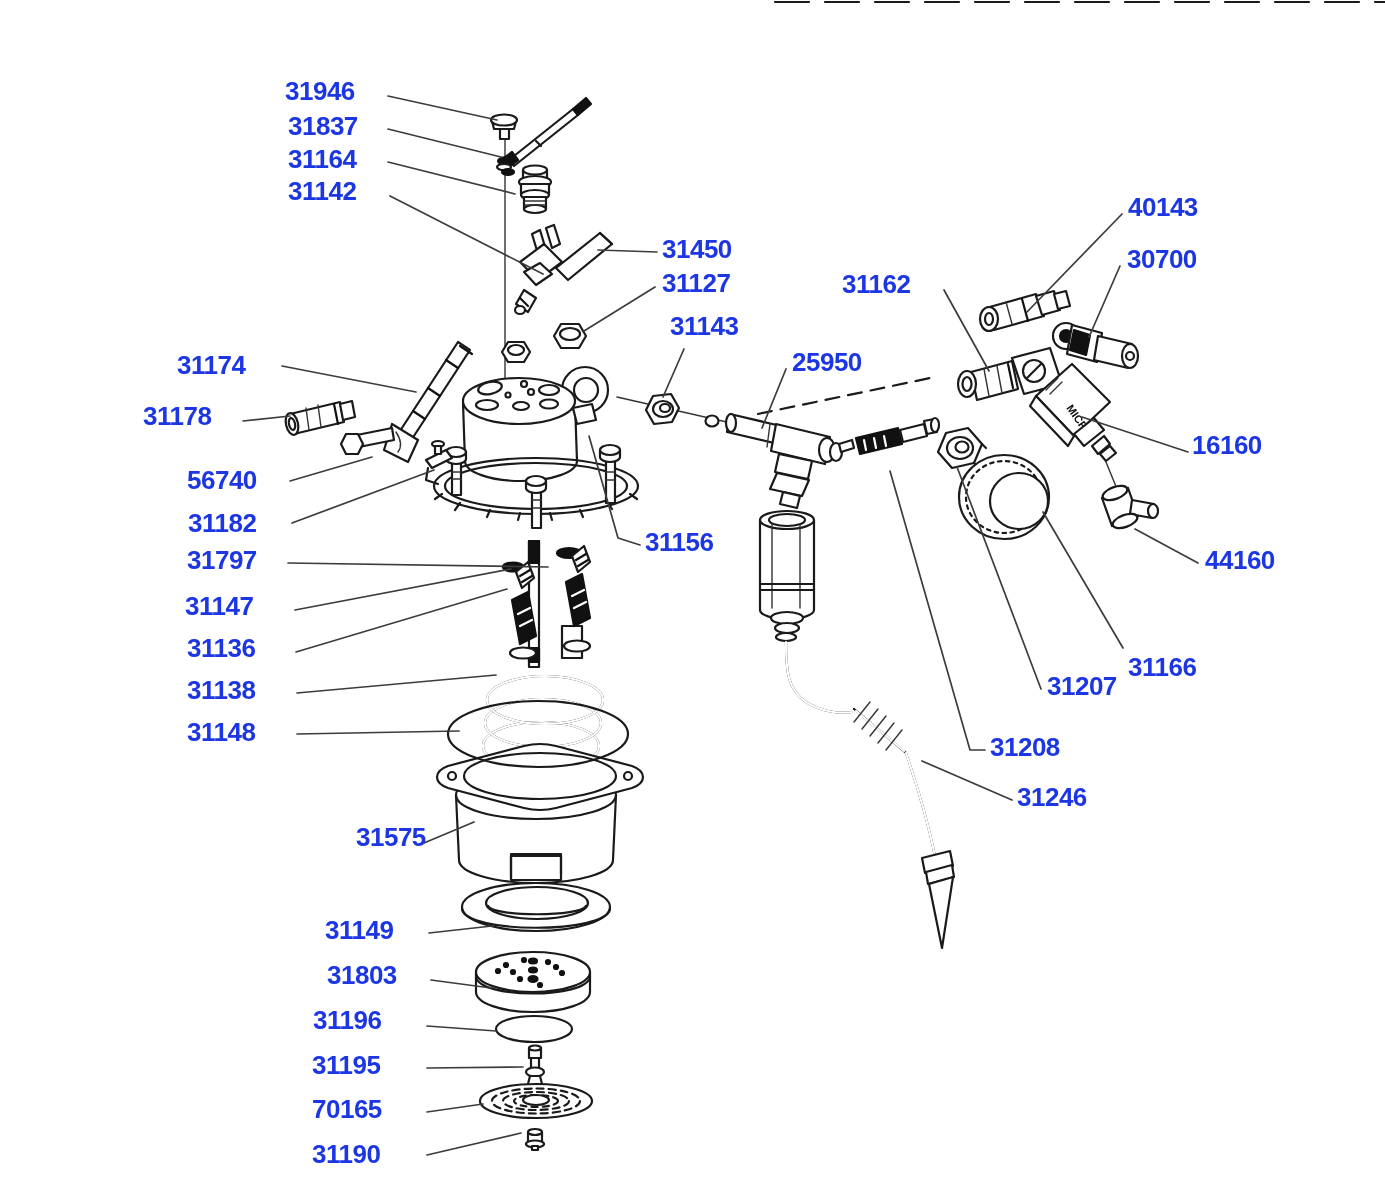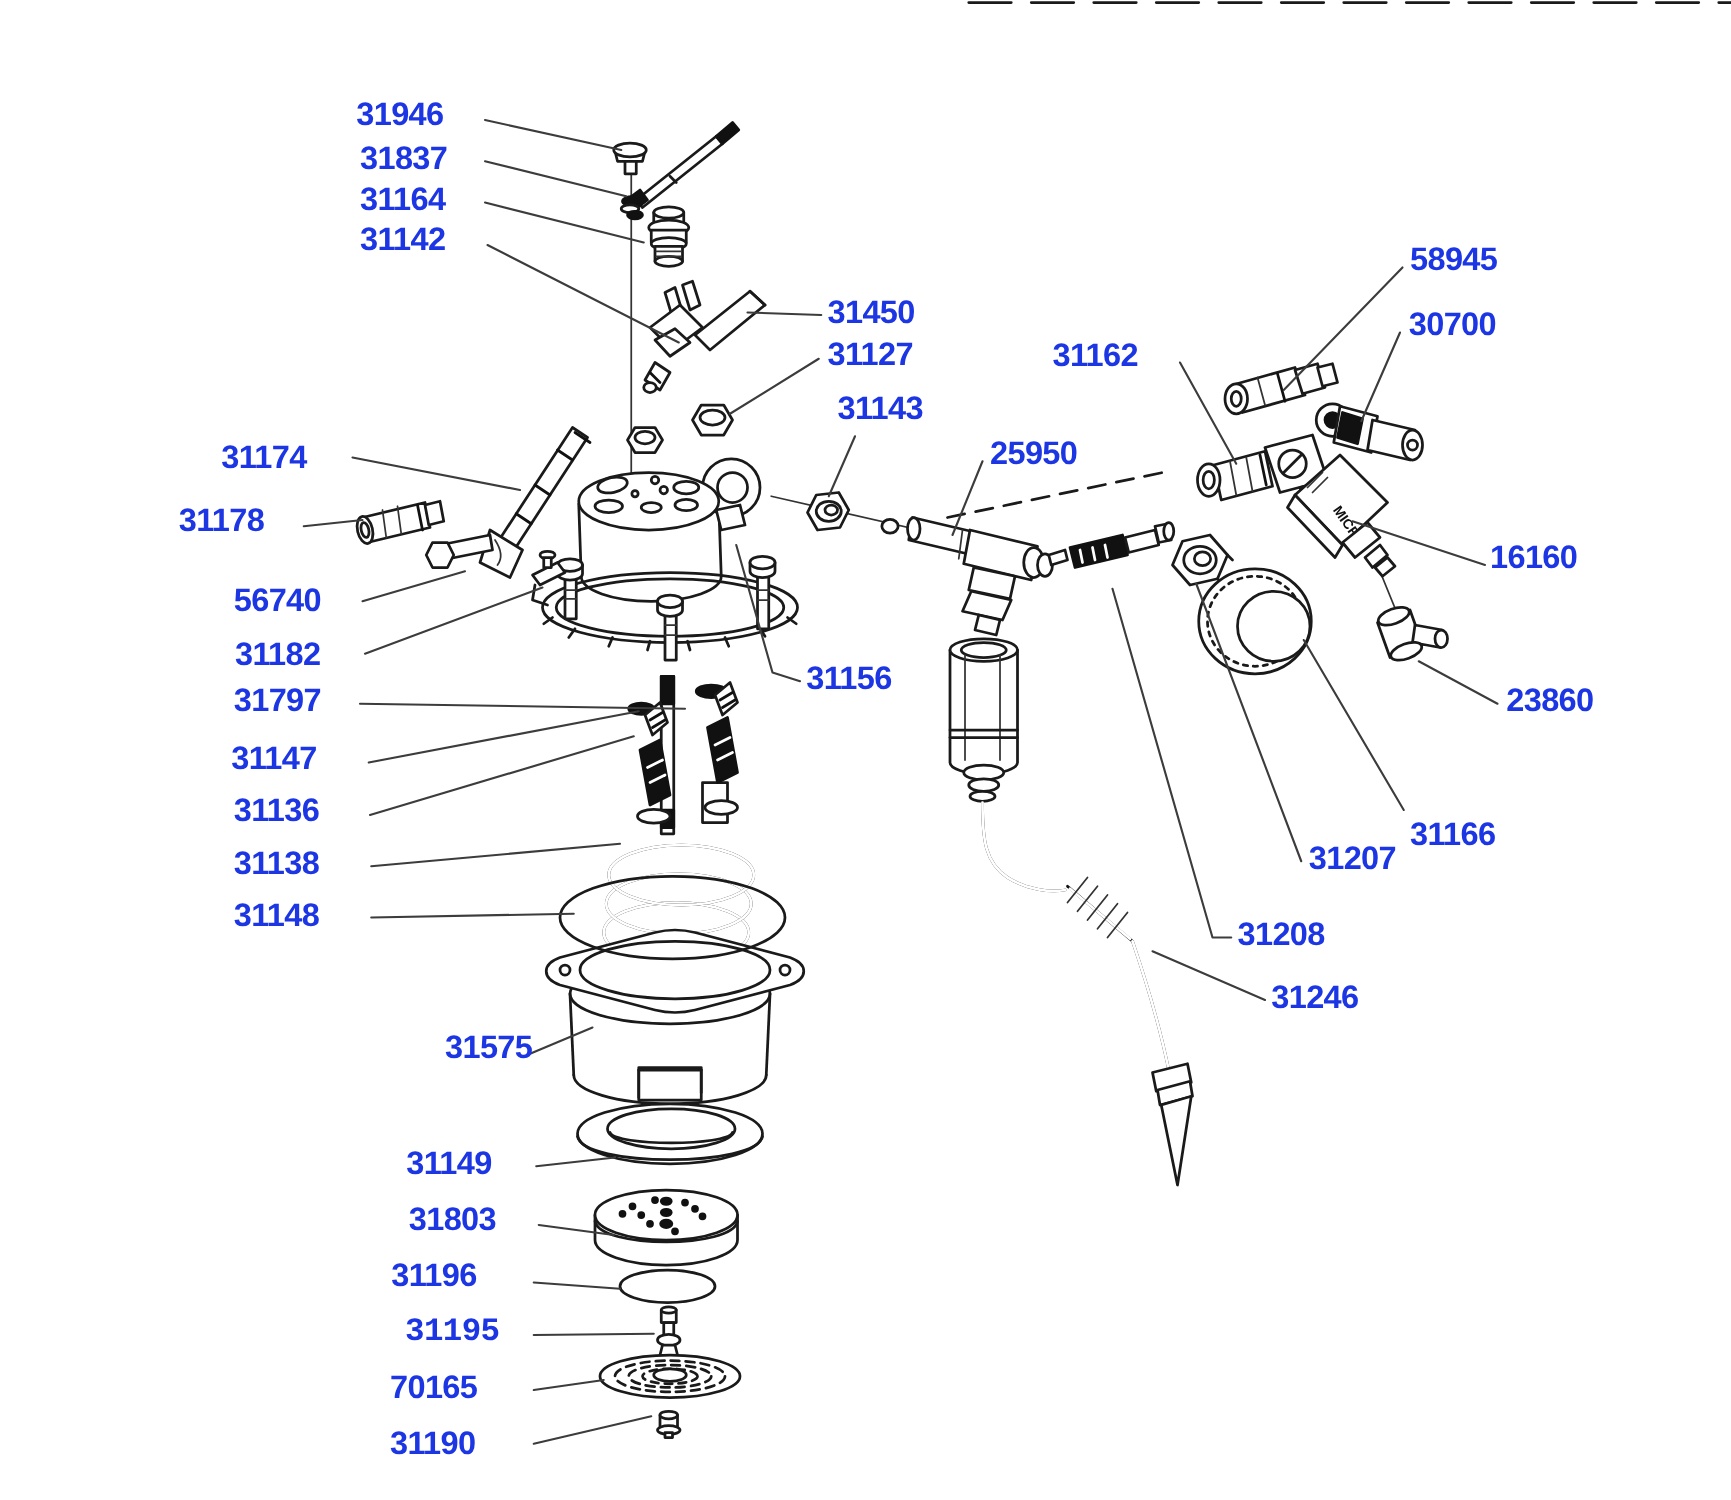--- a/index.html
+++ b/index.html
@@ -422,30 +422,30 @@
       <div class="part-label" style="left: 187px; top: 467px;">56740</div>
       <div class="part-label" style="left: 188px; top: 510px;">31182</div>
       <div class="part-label" style="left: 187px; top: 547px;">31797</div>
       <div class="part-label" style="left: 185px; top: 593px;">31147</div>
       <div class="part-label" style="left: 187px; top: 635px;">31136</div>
       <div class="part-label" style="left: 187px; top: 677px;">31138</div>
       <div class="part-label" style="left: 187px; top: 719px;">31148</div>
       <div class="part-label" style="left: 645px; top: 529px;">31156</div>
       <div class="part-label" style="left: 792px; top: 349px;">25950</div>
       <div class="part-label" style="left: 842px; top: 271px;">31162</div>
-      <div class="part-label" style="left: 1128px; top: 194px;">58945</div>
+      <div class="part-label" style="left: 1128px; top: 194px;">40143</div>
       <div class="part-label" style="left: 1127px; top: 246px;">30700</div>
       <div class="part-label" style="left: 1192px; top: 432px;">16160</div>
-      <div class="part-label" style="left: 1205px; top: 547px;">23860</div>
+      <div class="part-label" style="left: 1205px; top: 547px;">44160</div>
       <div class="part-label" style="left: 1128px; top: 654px;">31166</div>
       <div class="part-label" style="left: 1047px; top: 673px;">31207</div>
       <div class="part-label" style="left: 990px; top: 734px;">31208</div>
       <div class="part-label" style="left: 1017px; top: 784px;">31246</div>
       <div class="part-label" style="left: 312px; top: 824px; margin-left: 44px;">31575</div>
       <div class="part-label" style="left: 325px; top: 917px;">31149</div>
       <div class="part-label" style="left: 327px; top: 962px;">31803</div>
       <div class="part-label" style="left: 313px; top: 1007px;">31196</div>
-      <div class="part-label" style="left: 324px; top: 1052px; font-family: Liberation Mono, monospace;">31195</div>
+      <div class="part-label" style="left: 312px; top: 1052px;">31195</div>
       <div class="part-label" style="left: 312px; top: 1096px;">70165</div>
       <div class="part-label" style="left: 312px; top: 1141px;">31190</div>
     </div>
 
 </div>
 
 </body></html>

